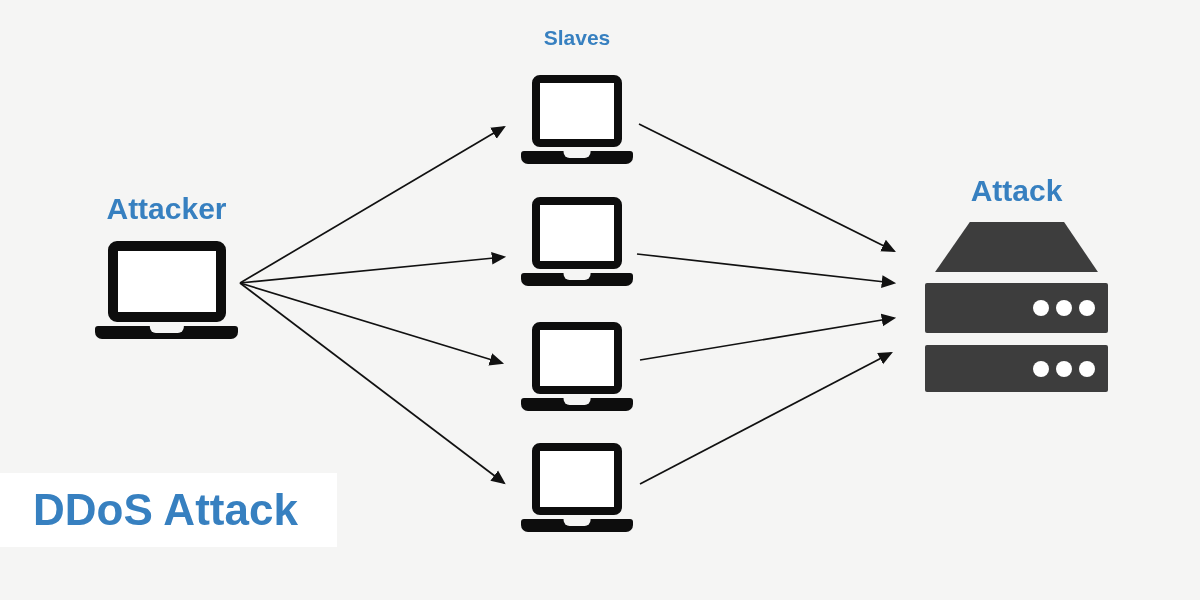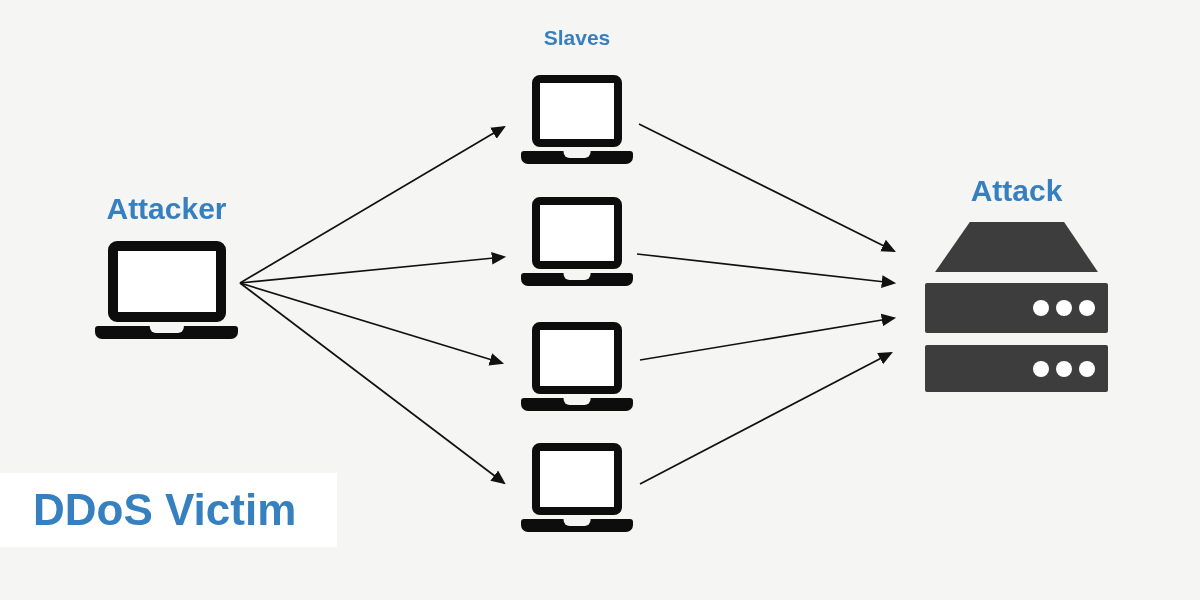--- a/index.html
+++ b/index.html
@@ -195,16 +195,16 @@
       <span class="server-dot"></span>
     </div>
     <div class="server-row row-2">
       <span class="server-dot"></span>
       <span class="server-dot"></span>
       <span class="server-dot"></span>
     </div>
   </div>
 
   <div class="title-box">
-    <div class="title-text">DDoS Victim</div>
+    <div class="title-text">DDoS Attack</div>
   </div>
 
 </div>
 
 </body></html>

